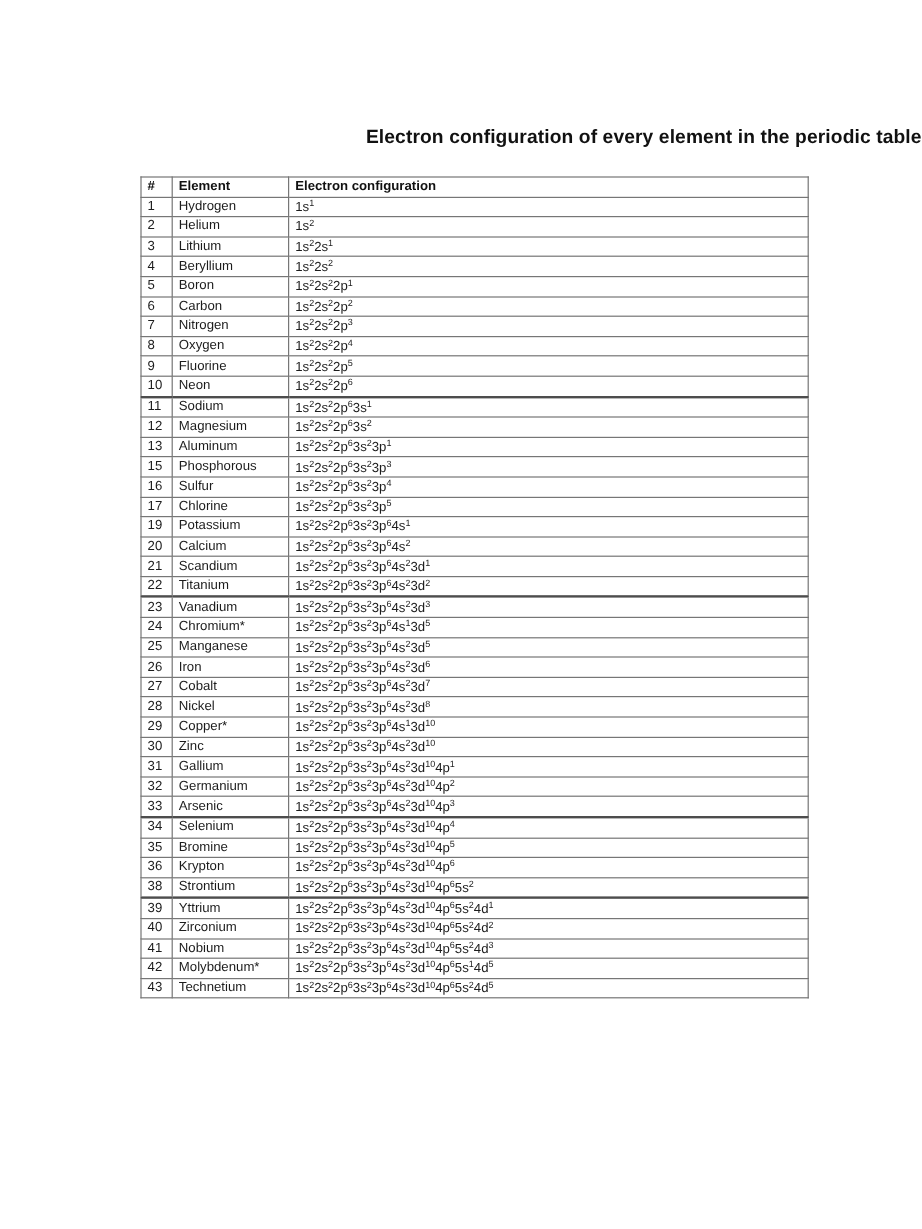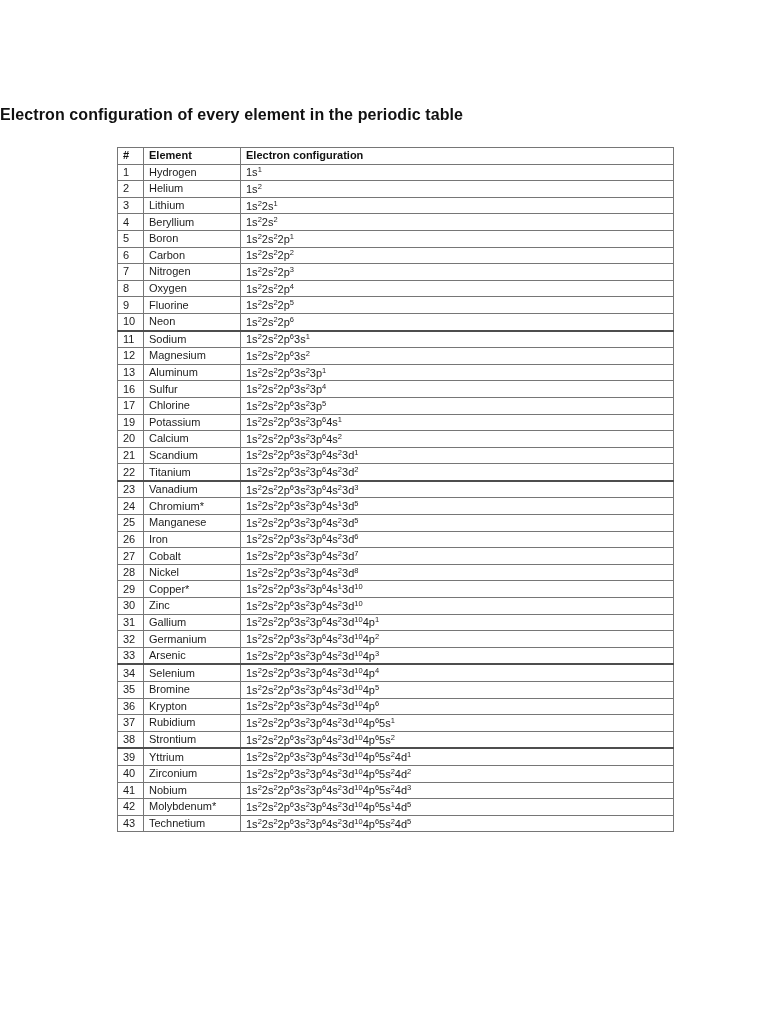--- a/index.html
+++ b/index.html
@@ -14,21 +14,21 @@
     background: #ffffff;
     font-family: "Liberation Sans", sans-serif;
     color: #1c1c1c;
     overflow: hidden;
   }
   .doc-title {
     position: absolute;
     top: 106px;
     left: 0;
     width: 768px;
-    text-align: left;
+    text-align: right;
     font-size: 16px;
     font-weight: 700;
     color: #111111;
     letter-spacing: 0.1px;
   }
   table.element-table {
     position: absolute;
     left: 117px;
     top: 147px;
     width: 556px;
@@ -146,20 +146,25 @@
           <td>12</td>
           <td class="name-cell">Magnesium</td>
           <td class="cfg">1s<span class="sup">2</span>2s<span class="sup">2</span>2p<span class="sup">6</span>3s<span class="sup">2</span></td>
         </tr>
         <tr>
           <td>13</td>
           <td class="name-cell">Aluminum</td>
           <td class="cfg">1s<span class="sup">2</span>2s<span class="sup">2</span>2p<span class="sup">6</span>3s<span class="sup">2</span>3p<span class="sup">1</span></td>
         </tr>
         <tr>
+          <td>15</td>
+          <td class="name-cell">Phosphorous</td>
+          <td class="cfg">1s<span class="sup">2</span>2s<span class="sup">2</span>2p<span class="sup">6</span>3s<span class="sup">2</span>3p<span class="sup">3</span></td>
+        </tr>
+        <tr>
           <td>16</td>
           <td class="name-cell">Sulfur</td>
           <td class="cfg">1s<span class="sup">2</span>2s<span class="sup">2</span>2p<span class="sup">6</span>3s<span class="sup">2</span>3p<span class="sup">4</span></td>
         </tr>
         <tr>
           <td>17</td>
           <td class="name-cell">Chlorine</td>
           <td class="cfg">1s<span class="sup">2</span>2s<span class="sup">2</span>2p<span class="sup">6</span>3s<span class="sup">2</span>3p<span class="sup">5</span></td>
         </tr>
         <tr>
@@ -245,25 +250,20 @@
         <tr>
           <td>35</td>
           <td class="name-cell">Bromine</td>
           <td class="cfg">1s<span class="sup">2</span>2s<span class="sup">2</span>2p<span class="sup">6</span>3s<span class="sup">2</span>3p<span class="sup">6</span>4s<span class="sup">2</span>3d<span class="sup">10</span>4p<span class="sup">5</span></td>
         </tr>
         <tr>
           <td>36</td>
           <td class="name-cell">Krypton</td>
           <td class="cfg">1s<span class="sup">2</span>2s<span class="sup">2</span>2p<span class="sup">6</span>3s<span class="sup">2</span>3p<span class="sup">6</span>4s<span class="sup">2</span>3d<span class="sup">10</span>4p<span class="sup">6</span></td>
         </tr>
-        <tr>
-          <td>37</td>
-          <td class="name-cell">Rubidium</td>
-          <td class="cfg">1s<span class="sup">2</span>2s<span class="sup">2</span>2p<span class="sup">6</span>3s<span class="sup">2</span>3p<span class="sup">6</span>4s<span class="sup">2</span>3d<span class="sup">10</span>4p<span class="sup">6</span>5s<span class="sup">1</span></td>
-        </tr>
         <tr class="thick">
           <td>38</td>
           <td class="name-cell">Strontium</td>
           <td class="cfg">1s<span class="sup">2</span>2s<span class="sup">2</span>2p<span class="sup">6</span>3s<span class="sup">2</span>3p<span class="sup">6</span>4s<span class="sup">2</span>3d<span class="sup">10</span>4p<span class="sup">6</span>5s<span class="sup">2</span></td>
         </tr>
         <tr>
           <td>39</td>
           <td class="name-cell">Yttrium</td>
           <td class="cfg">1s<span class="sup">2</span>2s<span class="sup">2</span>2p<span class="sup">6</span>3s<span class="sup">2</span>3p<span class="sup">6</span>4s<span class="sup">2</span>3d<span class="sup">10</span>4p<span class="sup">6</span>5s<span class="sup">2</span>4d<span class="sup">1</span></td>
         </tr>

